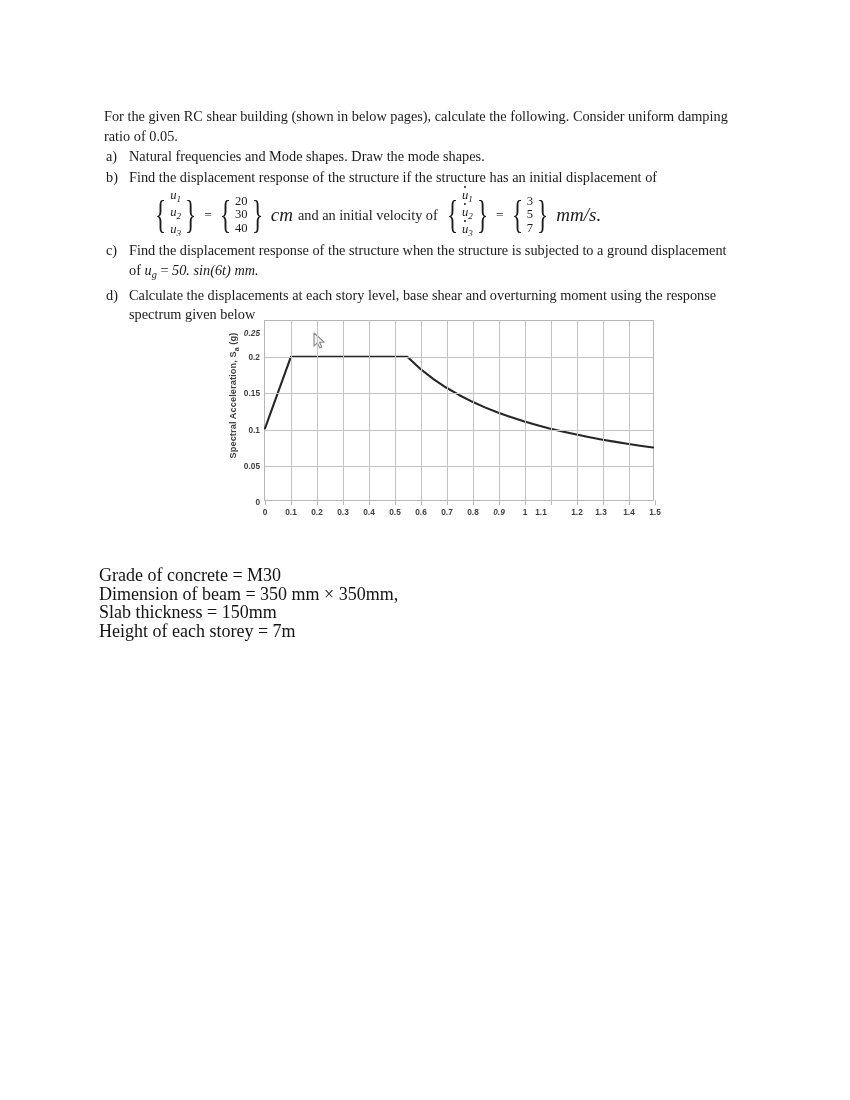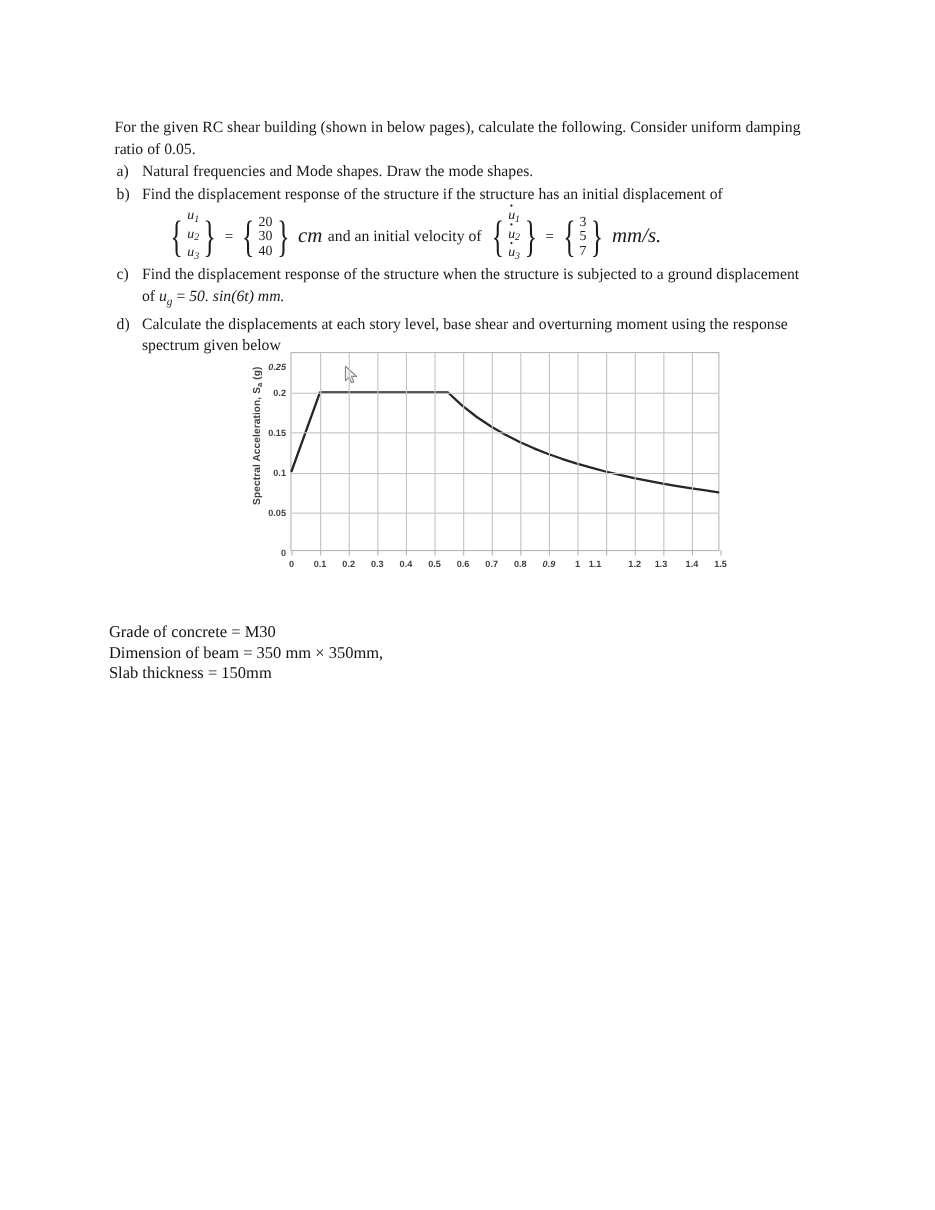--- a/index.html
+++ b/index.html
@@ -216,21 +216,21 @@
     top: 11px;
     width: 13px;
     height: 18px;
   }
 
   
   .specs {
     position: absolute;
     left: 99px;
     top: 566px;
-    font-size: 15px;
+    font-size: 18px;
     line-height: 18.6px;
     color: #131313;
     font-family: "Liberation Serif", "DejaVu Serif", serif;
   }
   .specs div { white-space: nowrap; }
 </style>
 </head>
 <body>
 
 <div class="page">
@@ -385,15 +385,16 @@
         <div class="xtickmark" style="left: 390px;"></div>
         <div class="xtick" style="left: 390px;">1.5</div>
       </div>
 
   </div>
 
   <div class="specs">
     <div>Grade of concrete = M30</div>
     <div>Dimension of beam = 350 mm × 350mm,</div>
     <div>Slab thickness = 150mm</div>
+    <div>Height of each storey = 7m</div>
   </div>
 
 </div>
 
 </body></html>

